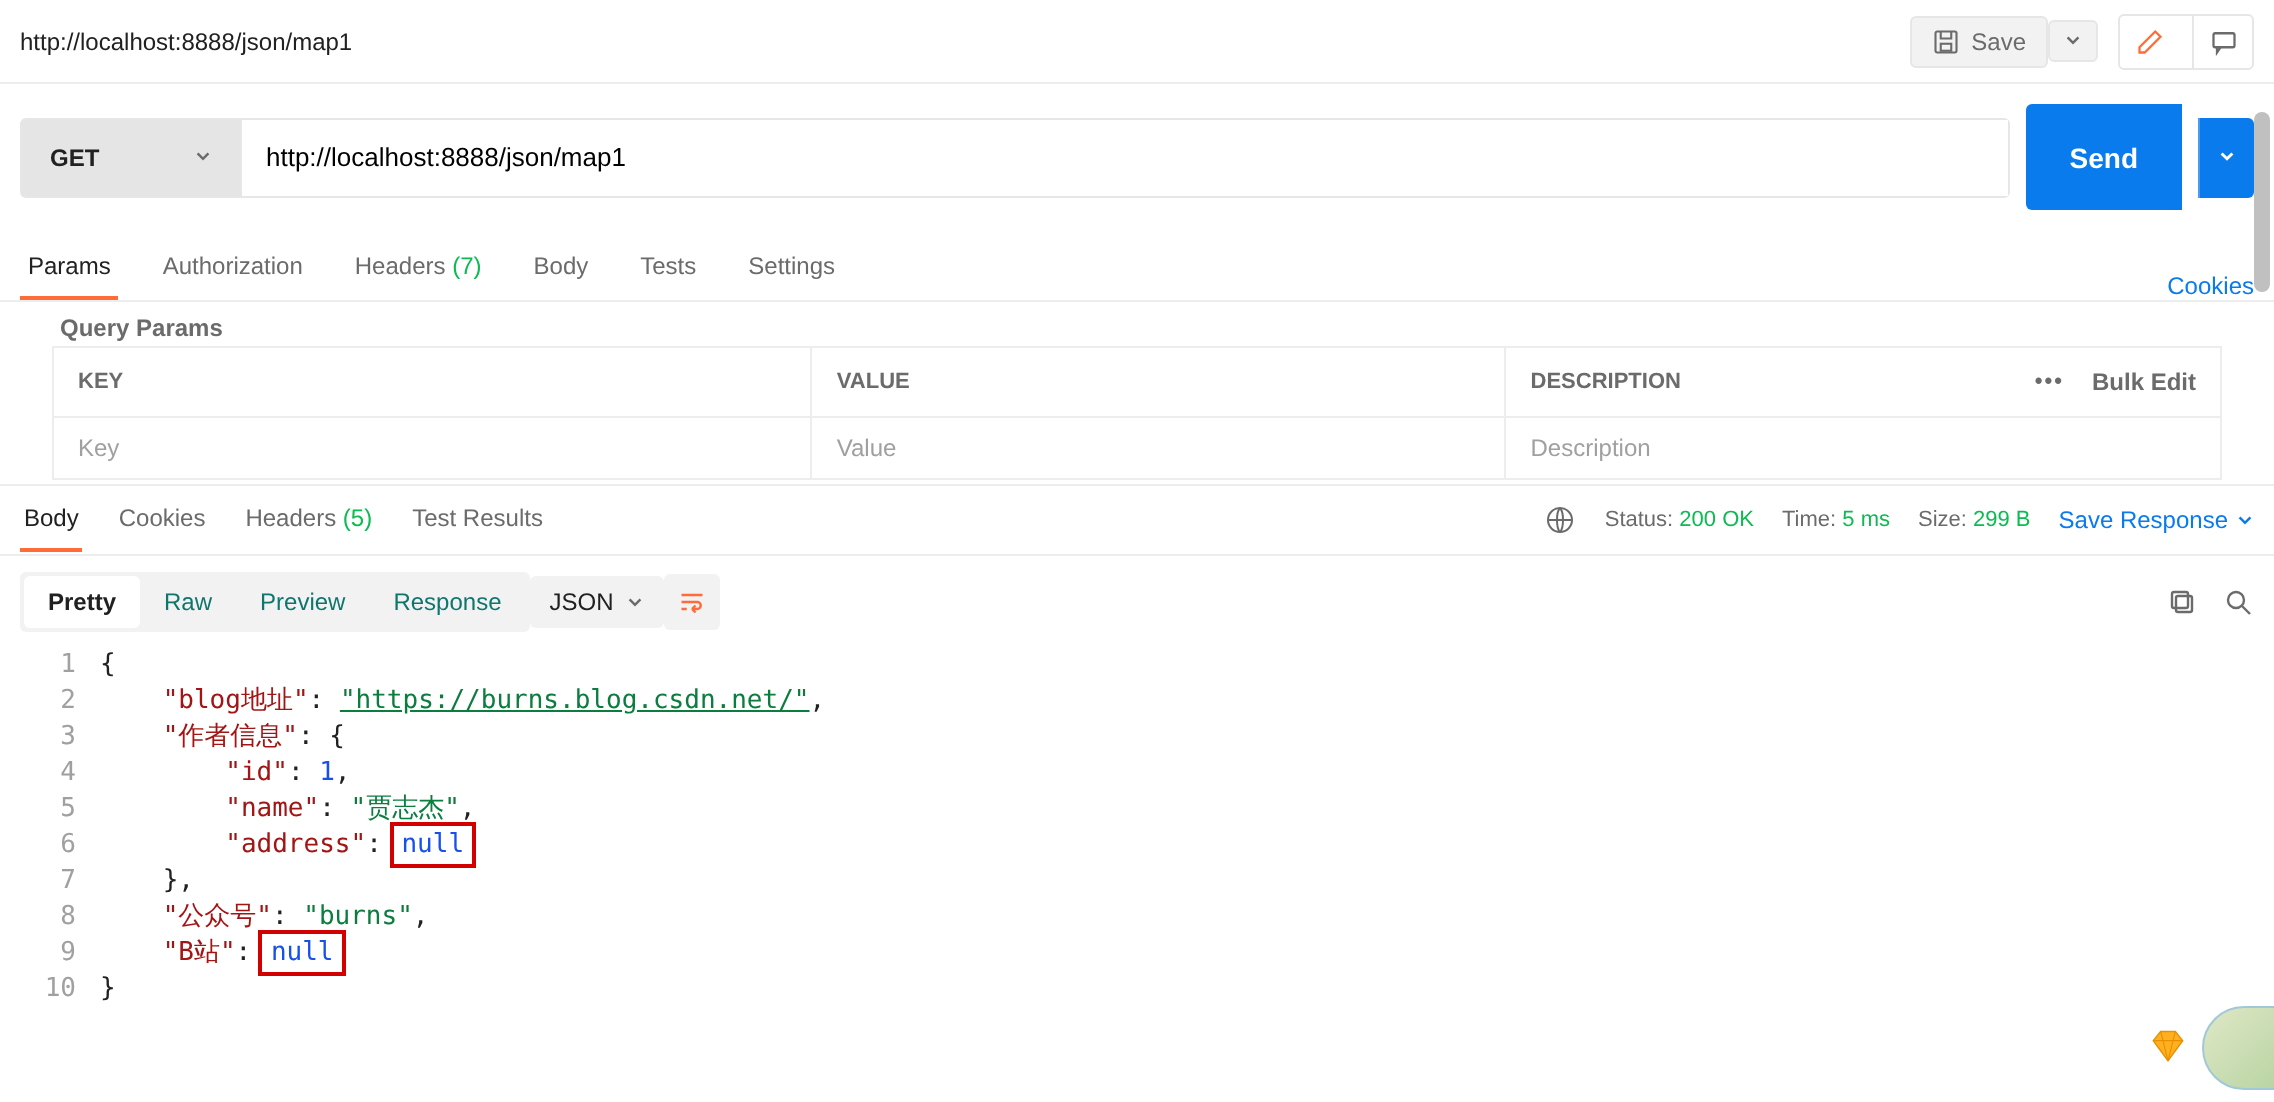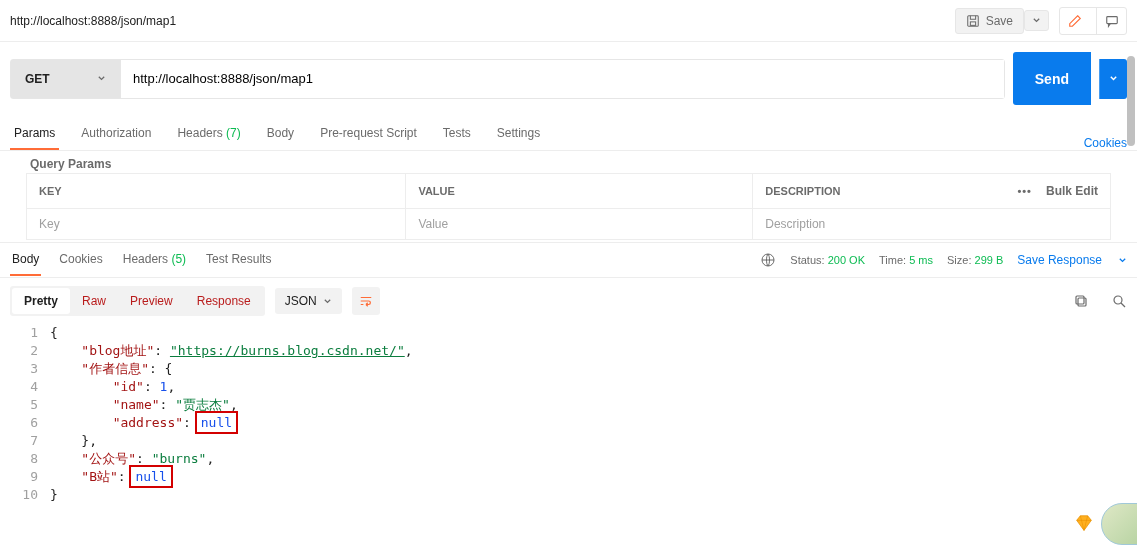--- a/index.html
+++ b/index.html
@@ -36,26 +36,26 @@
 .th-desc-wrap { display: flex; align-items: center; justify-content: space-between; }
 .dots-btn { cursor: pointer; color: #6b6b6b; letter-spacing: 1px; }
 .bulk-edit { font-weight: 600; color: #6b6b6b; cursor: pointer; font-size: 12px; }
 
 .resp-header { display: flex; align-items: center; padding: 0 10px; height: 36px; border-top: 1px solid #ededed; border-bottom: 1px solid #ededed; margin-top: 2px; }
 .resp-tabs { display: flex; gap: 16px; flex: 1; }
 .resp-tab { padding: 8px 2px; font-size: 12px; color: #6b6b6b; cursor: pointer; border-bottom: 2px solid transparent; }
 .resp-tab.active { color: #212121; border-bottom-color: #ff6c37; }
 .resp-meta { display: flex; align-items: center; gap: 14px; font-size: 11px; color: #6b6b6b; }
 .meta-val { color: #0cbb52; }
-.save-resp { color: #097bed; font-size: 12px; cursor: pointer; display: flex; align-items: center; gap: 16px; margin-left: 14px; }
+.save-resp { color: #097bed; font-size: 12px; cursor: pointer; display: flex; align-items: center; gap: 4px; margin-left: 14px; }
 .globe-icon { width: 16px; height: 16px; cursor: pointer; }
 
-.viewer-bar { display: flex; align-items: center; padding: 8px 10px; gap: 10px; }
+.viewer-bar { display: flex; align-items: center; padding: 8px 10px; }
 .view-tabs { display: flex; background: #f2f2f2; border-radius: 3px; padding: 2px; }
-.view-tab { padding: 6px 12px; font-size: 12px; color: #b91c1c; cursor: pointer; border-radius: 3px; }
+.view-tab { padding: 6px 12px; font-size: 12px; color: #0f766e; cursor: pointer; border-radius: 3px; }
 .view-tab.active { background: #fff; color: #212121; font-weight: 600; }
 .fmt-sel { background: #f2f2f2; border-radius: 3px; padding: 6px 10px; font-size: 12px; color: #212121; display: flex; align-items: center; gap: 6px; cursor: pointer; }
 .wrap-btn { background: #f2f2f2; border-radius: 3px; width: 28px; height: 28px; display: flex; align-items: center; justify-content: center; cursor: pointer; color: #ff6c37; }
 .viewer-spacer { flex: 1; }
 .tool-icon { width: 16px; height: 16px; cursor: pointer; color: #6b6b6b; margin-left: 12px; }
 
 .code-area { display: flex; padding: 0 10px; font-family: Consolas, Monaco, monospace; font-size: 13px; line-height: 18px; }
 .gutter { width: 40px; text-align: right; color: #a0a0a0; padding-right: 12px; user-select: none; }
 .gutter div { height: 18px; }
 .code { flex: 1; position: relative; }
@@ -129,21 +129,20 @@
       </svg>
   </div>
 </div>
 
 <div class="req-tabs-row">
   <div class="req-tabs">
     <div class="req-tab active">Params</div>
     <div class="req-tab">Authorization</div>
     <div class="req-tab"><span>Headers</span> <span class="count">(7)</span></div>
     <div class="req-tab">Body</div>
-    <div class="req-tab">Pre-request Script</div>
     <div class="req-tab">Tests</div>
     <div class="req-tab">Settings</div>
   </div>
   <div class="cookies-link">Cookies</div>
 </div>
 
 <div class="query-params">Query Params</div>
 <div class="params-table-wrap">
 <table class="params-table">
   <thead>

